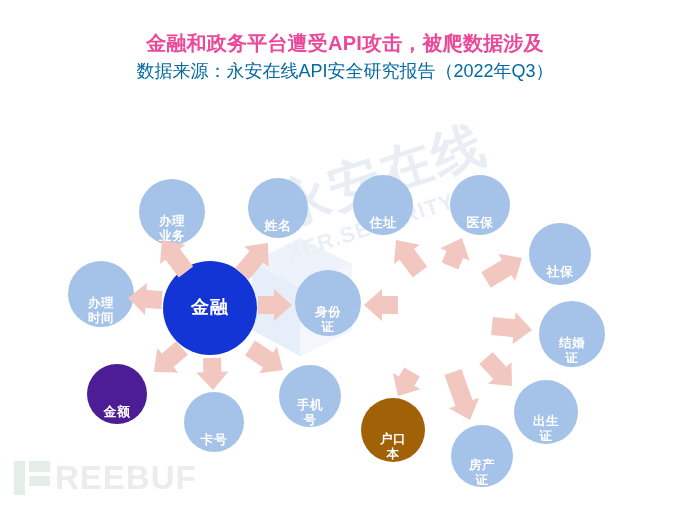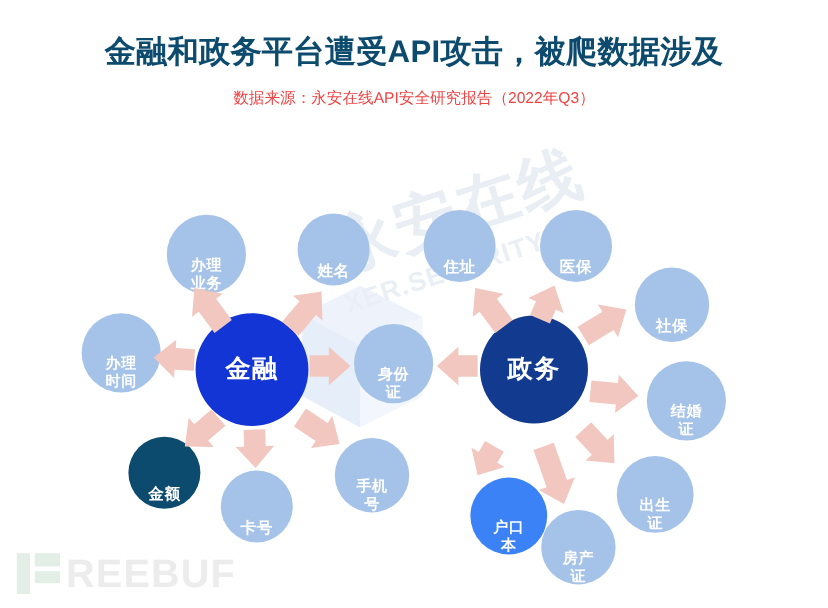--- a/index.html
+++ b/index.html
@@ -25,34 +25,34 @@
   
   #header {
     position: absolute;
     left: 0;
     top: 0;
     width: 690px;
     text-align: center;
     z-index: 30;
   }
   .title-line {
-    color: #0c4a6e;
-    font-weight: bold;
-    font-size: 26px;
+    color: #ec4899;
+    font-weight: bold;
+    font-size: 20px;
     line-height: 31px;
     letter-spacing: 0.2px;
     white-space: nowrap;
   }
   #title-l1 { margin-top: 28px; }
   #title-l2 { margin-top: 2px; }
   #subtitle {
-    color: #ef4444;
-    font-size: 13px;
+    color: #0369a1;
+    font-size: 18px;
     line-height: 18px;
-    margin-top: 14px;
+    margin-top: 3px;
     white-space: nowrap;
   }
 
   
   #bg-deco {
     position: absolute;
     left: 0; top: 0;
     width: 690px; height: 507px;
     z-index: 1;
     pointer-events: none;
@@ -142,21 +142,21 @@
     border-radius: 50%;
     display: flex;
     align-items: center;
     justify-content: center;
     color: #ffffff;
     font-weight: bold;
     z-index: 14;
     box-sizing: border-box;
   }
   .hub .hub-label {
-    font-size: 21px;
+    font-size: 18px;
     letter-spacing: 1px;
     text-align: center;
     line-height: 1.1;
   }
 
   .node {
     position: absolute;
     border-radius: 50%;
     display: flex;
     align-items: center;
@@ -249,21 +249,21 @@
   <div id="diagram">
       <div class="node two-line" style="left: 139px; top: 179px; width: 66px; height: 66px; background: rgb(165, 194, 232);">
         <span class="node-label"><span>办理</span><br><span>业务</span></span>
       </div>
       <div class="node" style="left: 248px; top: 178px; width: 60px; height: 60px; background: rgb(165, 194, 232);">
         <span class="node-label"><span>姓名</span></span>
       </div>
       <div class="node two-line" style="left: 68px; top: 261px; width: 66px; height: 66px; background: rgb(165, 194, 232);">
         <span class="node-label"><span>办理</span><br><span>时间</span></span>
       </div>
-      <div class="node" style="left: 107px; top: 364px; width: 60px; height: 60px; background: #0c4a6e;">
+      <div class="node" style="left: 87px; top: 364px; width: 60px; height: 60px; background: #4c1d95;">
         <span class="node-label"><span>金额</span></span>
       </div>
       <div class="node two-line" style="left: 279px; top: 365px; width: 62px; height: 62px; background: rgb(165, 194, 232);">
         <span class="node-label"><span>手机</span><br><span>号</span></span>
       </div>
       <div class="node" style="left: 184px; top: 392px; width: 60px; height: 60px; background: rgb(165, 194, 232);">
         <span class="node-label"><span>卡号</span></span>
       </div>
       <div class="node two-line" style="left: 295px; top: 270px; width: 66px; height: 66px; background: rgb(165, 194, 232); justify-content: center;">
         <span class="node-label"><span>身份</span><br><span>证</span></span>
@@ -279,28 +279,25 @@
       </div>
       <div class="node two-line" style="left: 539px; top: 301px; width: 66px; height: 66px; background: rgb(165, 194, 232);">
         <span class="node-label"><span>结婚</span><br><span>证</span></span>
       </div>
       <div class="node two-line" style="left: 514px; top: 380px; width: 64px; height: 64px; background: rgb(165, 194, 232);">
         <span class="node-label"><span>出生</span><br><span>证</span></span>
       </div>
       <div class="node two-line" style="left: 451px; top: 425px; width: 62px; height: 62px; background: rgb(165, 194, 232);">
         <span class="node-label"><span>房产</span><br><span>证</span></span>
       </div>
-      <div class="node two-line" style="left: 392px; top: 398px; width: 64px; height: 64px; background: #3b82f6; justify-content: center;">
+      <div class="node two-line" style="left: 361px; top: 398px; width: 64px; height: 64px; background: #a16207; justify-content: center;">
         <span class="node-label"><span>户口</span><br><span>本</span></span>
       </div>
       <div class="hub" style="left: 163px; top: 261px; width: 94px; height: 94px; background: rgb(19, 53, 214);">
         <span class="hub-label">金融</span>
-      </div>
-      <div class="hub" style="left: 400px; top: 263px; width: 90px; height: 90px; background: rgb(18, 58, 143);">
-        <span class="hub-label">政务</span>
       </div>
     </div>
 
   <div id="wm-freebuf">
     <span class="fb-mark">
       <i class="fb-bar-v"></i>
         <i class="fb-bar-t"></i>
         <i class="fb-bar-m"></i>
     </span>
     <span class="fb-text">REEBUF</span>

